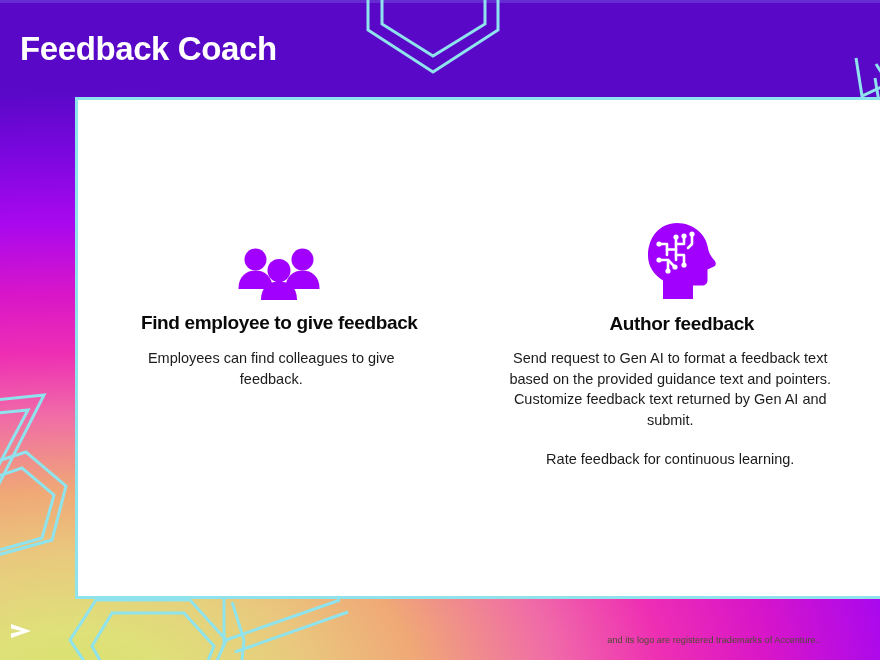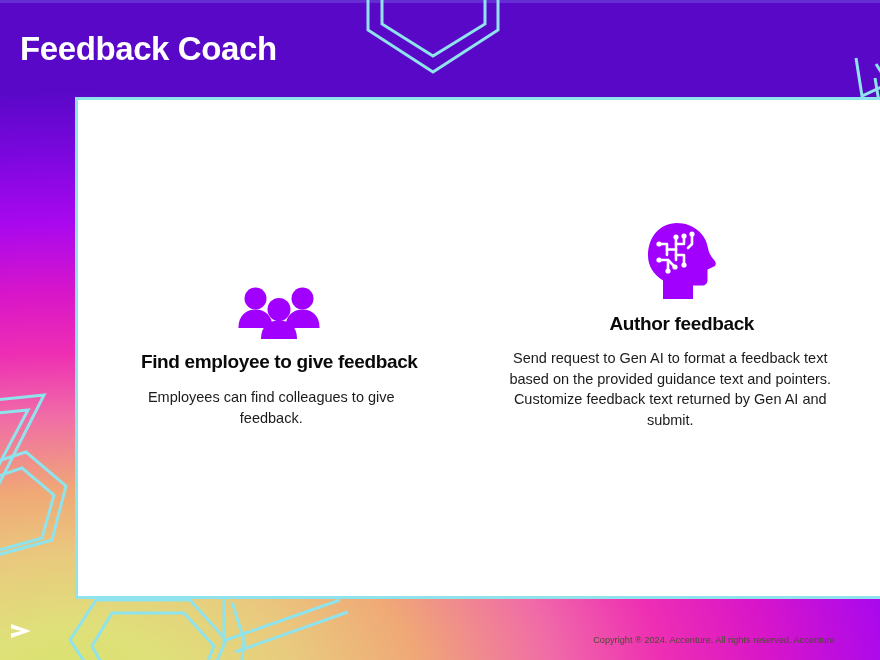--- a/index.html
+++ b/index.html
@@ -71,21 +71,21 @@
     left: 0;
     top: 0;
     width: 100%;
     height: 100%;
     display: flex;
   }
   .col {
     flex: 1 1 50%;
     position: relative;
   }
-  .col-left  { padding-left: 44px; padding-right: 28px; margin-top: 39px; }
+  .col-left  { padding-left: 44px; padding-right: 28px; }
   .col-right { padding-left: 36px; padding-right: 36px; }
 
   .icon-wrap {
     position: absolute;
     top: 125px;
     left: 0;
     right: 0;
     display: flex;
     justify-content: center;
     align-items: flex-end;
@@ -227,28 +227,29 @@
               <circle cx="38" cy="43" r="2.6"></circle>
               <circle cx="22" cy="49" r="2.6"></circle>
               <circle cx="29" cy="45" r="2.6"></circle>
               <circle cx="46" cy="12" r="2.6"></circle>
             </g>
           </svg>
         </div>
         <div class="heading">Author feedback</div>
         <div class="body-text">
           <p>Send request to Gen AI to format a feedback text based on the provided guidance text and pointers. Customize feedback text returned by Gen AI and submit.</p>
+          <p>Rate feedback for continuous learning.</p>
         </div>
       </div>
 
     </div>
   </div>
 
   <div class="footer-copy">
-    <div>Copyright ® 2024.  Accenture. All rights reserved. Accenture</div>
+    <div>and its logo are registered trademarks of Accenture..</div>
   </div>
 
   <div class="logo-arrow">
     <svg width="28" height="26" viewBox="0 0 28 26" xmlns="http://www.w3.org/2000/svg" aria-hidden="true">
       <path d="M3,6 L23,13 L3,20 L3,15.5 L13.5,13 L3,10.5 Z" fill="#FFFFFF"></path>
     </svg>
   </div>
 
 </div>
 

